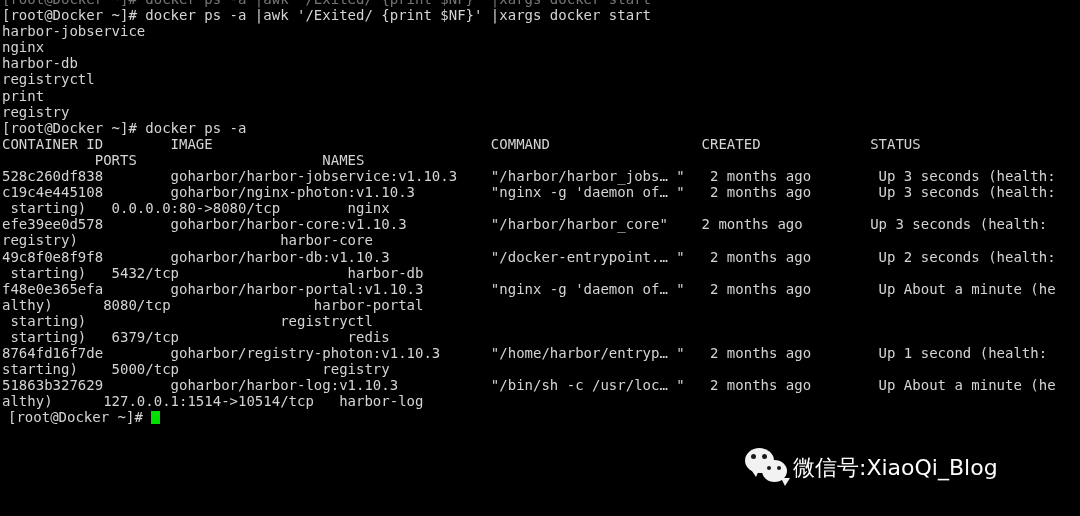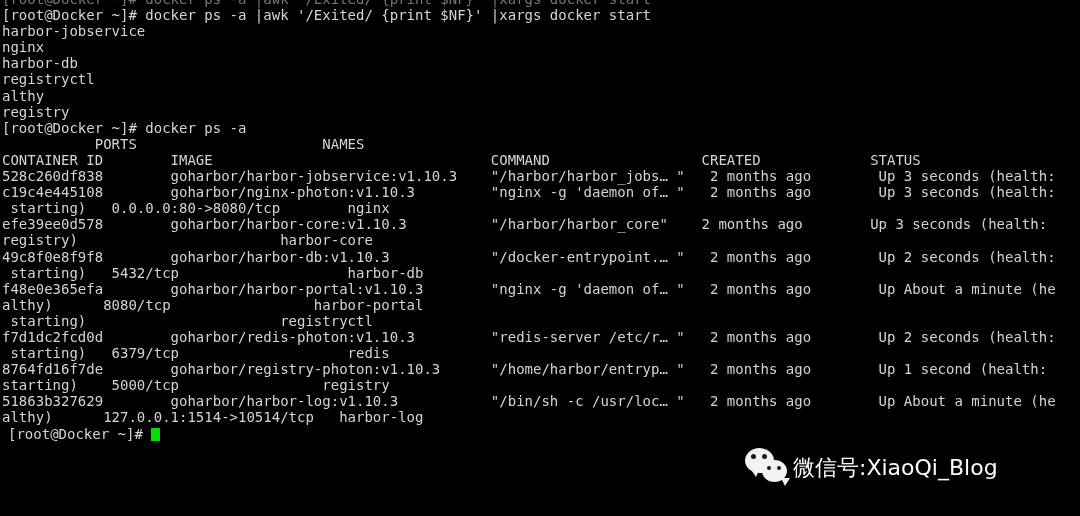--- a/index.html
+++ b/index.html
@@ -140,36 +140,35 @@
 
 <div id="terminal">
 
   <div id="screen">
     <div class="line clipped">[root@Docker ~]# docker ps -a |awk '/Exited/ {print $NF}' |xargs docker start</div>
     <div class="line">[root@Docker ~]# docker ps -a |awk '/Exited/ {print $NF}' |xargs docker start</div>
     <div class="line">harbor-jobservice</div>
     <div class="line">nginx</div>
     <div class="line">harbor-db</div>
     <div class="line">registryctl</div>
-    <div class="line">althy</div>
+    <div class="line">print</div>
     <div class="line">registry</div>
     <div class="line">[root@Docker ~]# docker ps -a</div>
+    <div class="line">CONTAINER ID        IMAGE                                 COMMAND                  CREATED             STATUS</div>
     <div class="line">           PORTS                      NAMES</div>
-    <div class="line">CONTAINER ID        IMAGE                                 COMMAND                  CREATED             STATUS</div>
     <div class="line">528c260df838        goharbor/harbor-jobservice:v1.10.3    "/harbor/harbor_jobs… "   2 months ago        Up 3 seconds (health:</div>
     <div class="line">c19c4e445108        goharbor/nginx-photon:v1.10.3         "nginx -g 'daemon of… "   2 months ago        Up 3 seconds (health:</div>
     <div class="line"> starting)   0.0.0.0:80-&gt;8080/tcp        nginx</div>
     <div class="line">efe39ee0d578        goharbor/harbor-core:v1.10.3          "/harbor/harbor_core"    2 months ago        Up 3 seconds (health:</div>
     <div class="line">registry)                        harbor-core</div>
     <div class="line">49c8f0e8f9f8        goharbor/harbor-db:v1.10.3            "/docker-entrypoint.… "   2 months ago        Up 2 seconds (health:</div>
     <div class="line"> starting)   5432/tcp                    harbor-db</div>
     <div class="line">f48e0e365efa        goharbor/harbor-portal:v1.10.3        "nginx -g 'daemon of… "   2 months ago        Up About a minute (he</div>
     <div class="line">althy)      8080/tcp                 harbor-portal</div>
     <div class="line"> starting)                       registryctl</div>
-    <div class="line">f7d1dc2fcd0d        goharbor/redis-photon:v1.10.3         "redis-server /etc/r… "   2 months ago        Up 2 seconds (health:</div>
     <div class="line"> starting)   6379/tcp                    redis</div>
     <div class="line">8764fd16f7de        goharbor/registry-photon:v1.10.3      "/home/harbor/entryp… "   2 months ago        Up 1 second (health:</div>
     <div class="line">starting)    5000/tcp                 registry</div>
     <div class="line">51863b327629        goharbor/harbor-log:v1.10.3           "/bin/sh -c /usr/loc… "   2 months ago        Up About a minute (he</div>
     <div class="line">althy)      127.0.0.1:1514-&gt;10514/tcp   harbor-log</div>
 
     <div class="cursor-line"><span class="line" style="display:inline;margin-left:6px;">[root@Docker ~]# </span><span class="cursor-block"></span></div>
   </div>
 
   <div id="watermark">

